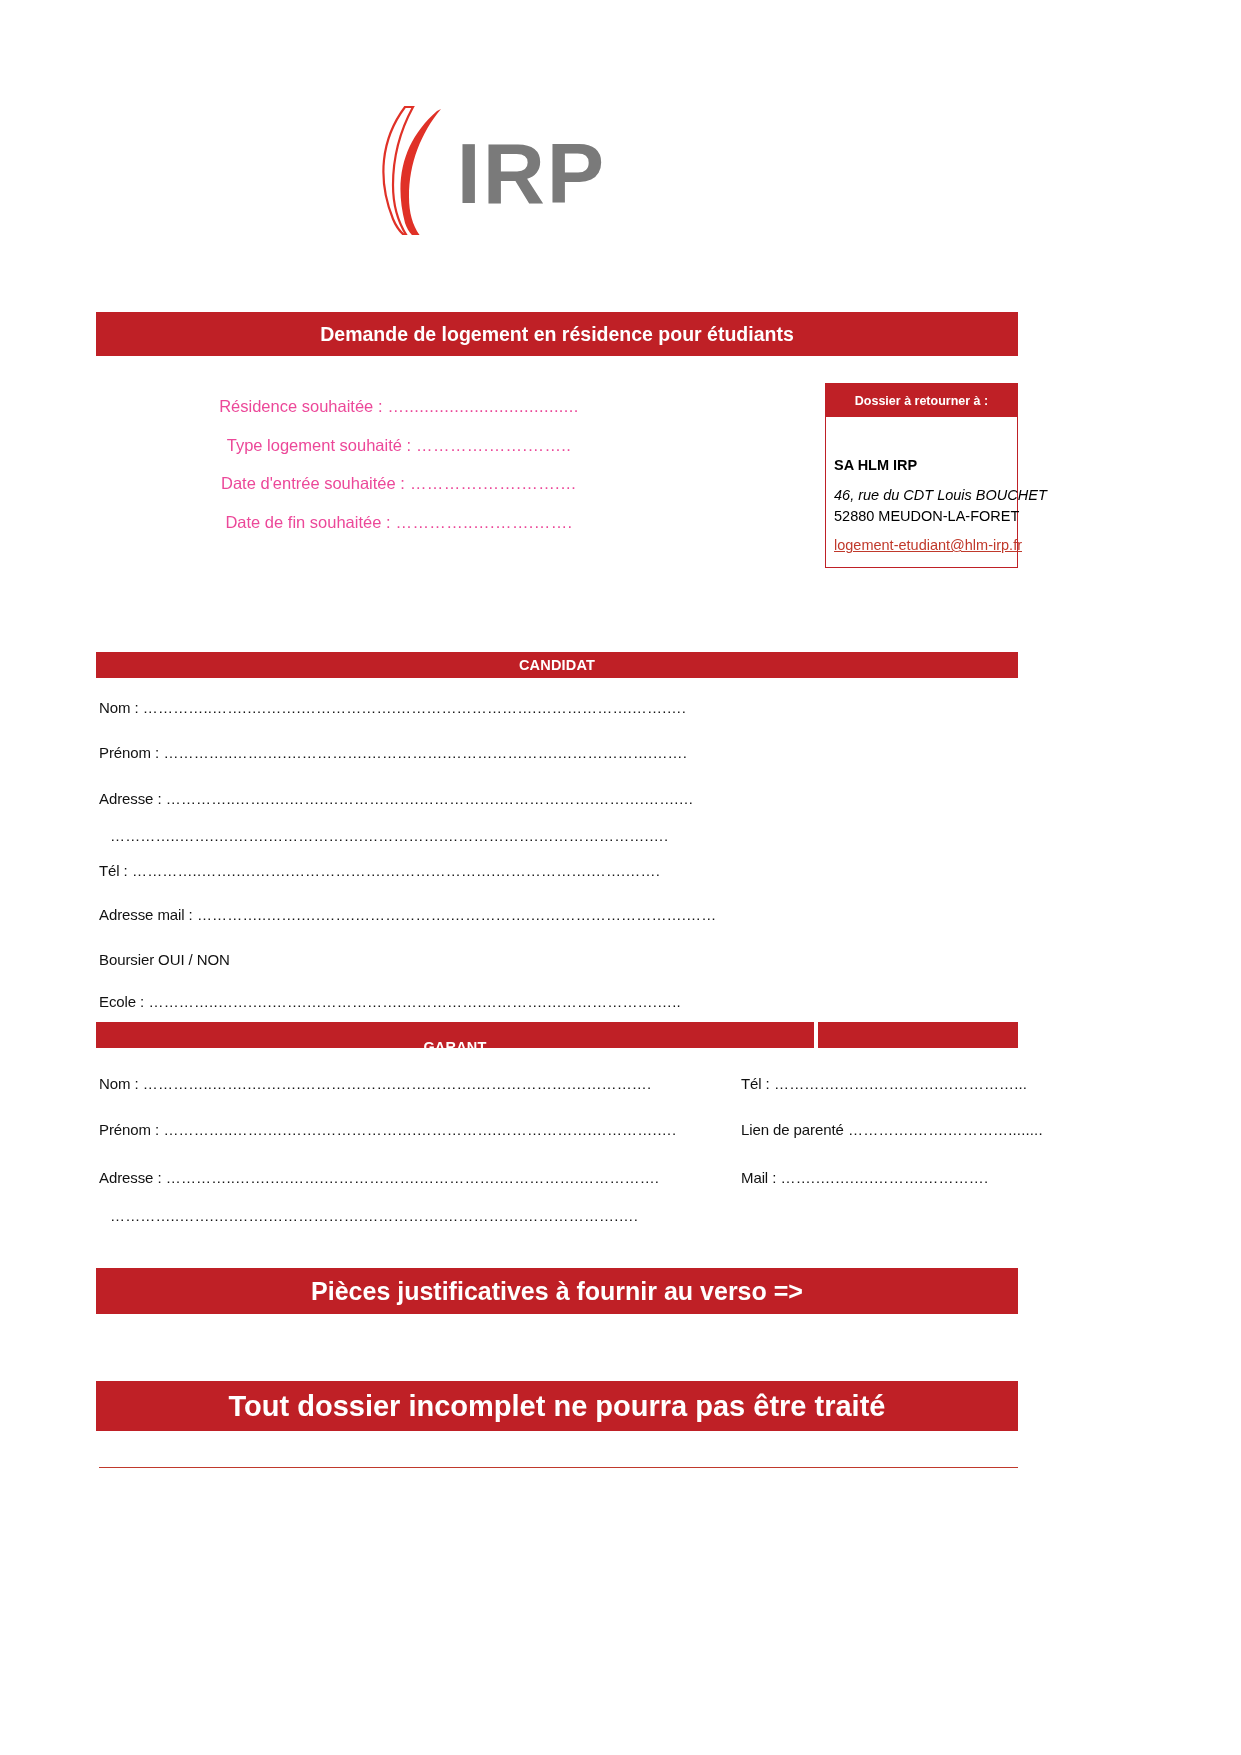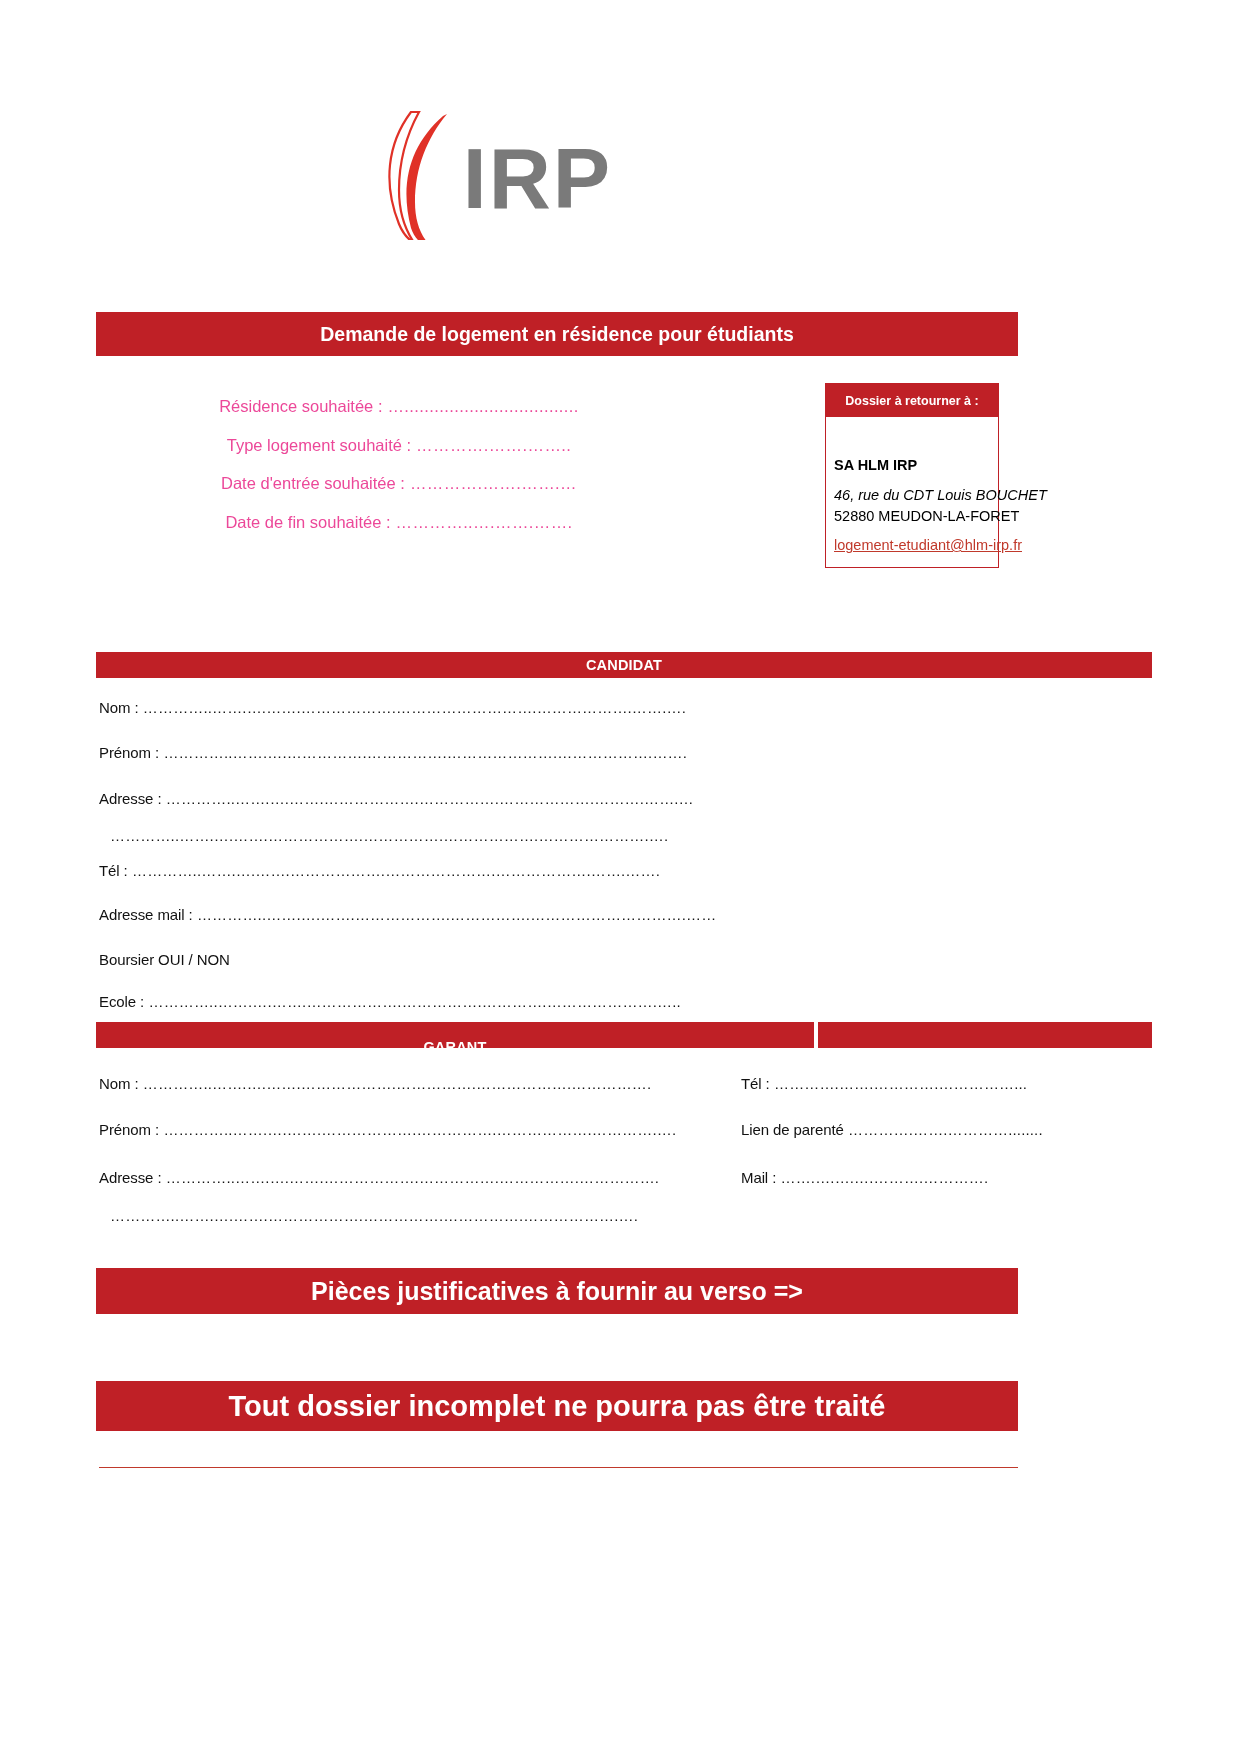--- a/index.html
+++ b/index.html
@@ -26,23 +26,22 @@
   }
 
   
   .logo-wrap {
     position: absolute;
     left: 0;
     top: 100px;
     width: 981px;
     height: 140px;
     display: flex;
-    align-items: flex-end;
+    align-items: center;
     justify-content: center;
-    padding-left: 6px;
   }
   .logo {
     display: flex;
     align-items: center;
     height: 130px;
   }
   .logo-mark {
     width: 78px;
     height: 130px;
     position: relative;
@@ -72,21 +71,21 @@
   .banner-title {
     left: 96px;
     top: 312px;
     width: 922px;
     height: 44px;
     font-size: 19.5px;
     font-weight: 700;
   }
   .banner-section {
     left: 96px;
-    width: 1056px;
+    width: 922px;
     height: 26px;
     font-size: 14.5px;
     font-weight: 700;
     letter-spacing: 0.2px;
   }
   .banner-candidat { top: 652px; }
   .banner-garant   { top: 1022px; }
   .banner-garant .garant-label {
     position: absolute;
     left: 0;
@@ -137,21 +136,21 @@
     color: #ec4899;
     text-align: center;
   }
   .request-line .dots { letter-spacing: 0.4px; }
 
   
   .return-box {
     position: absolute;
     left: 825px;
     top: 383px;
-    width: 174px;
+    width: 193px;
     height: 185px;
     border: 1px solid #bf2026;
     box-sizing: border-box;
     background: #ffffff;
   }
   .return-box-header {
     height: 33px;
     background: #bf2026;
     color: #ffffff;
     font-size: 12.5px;

